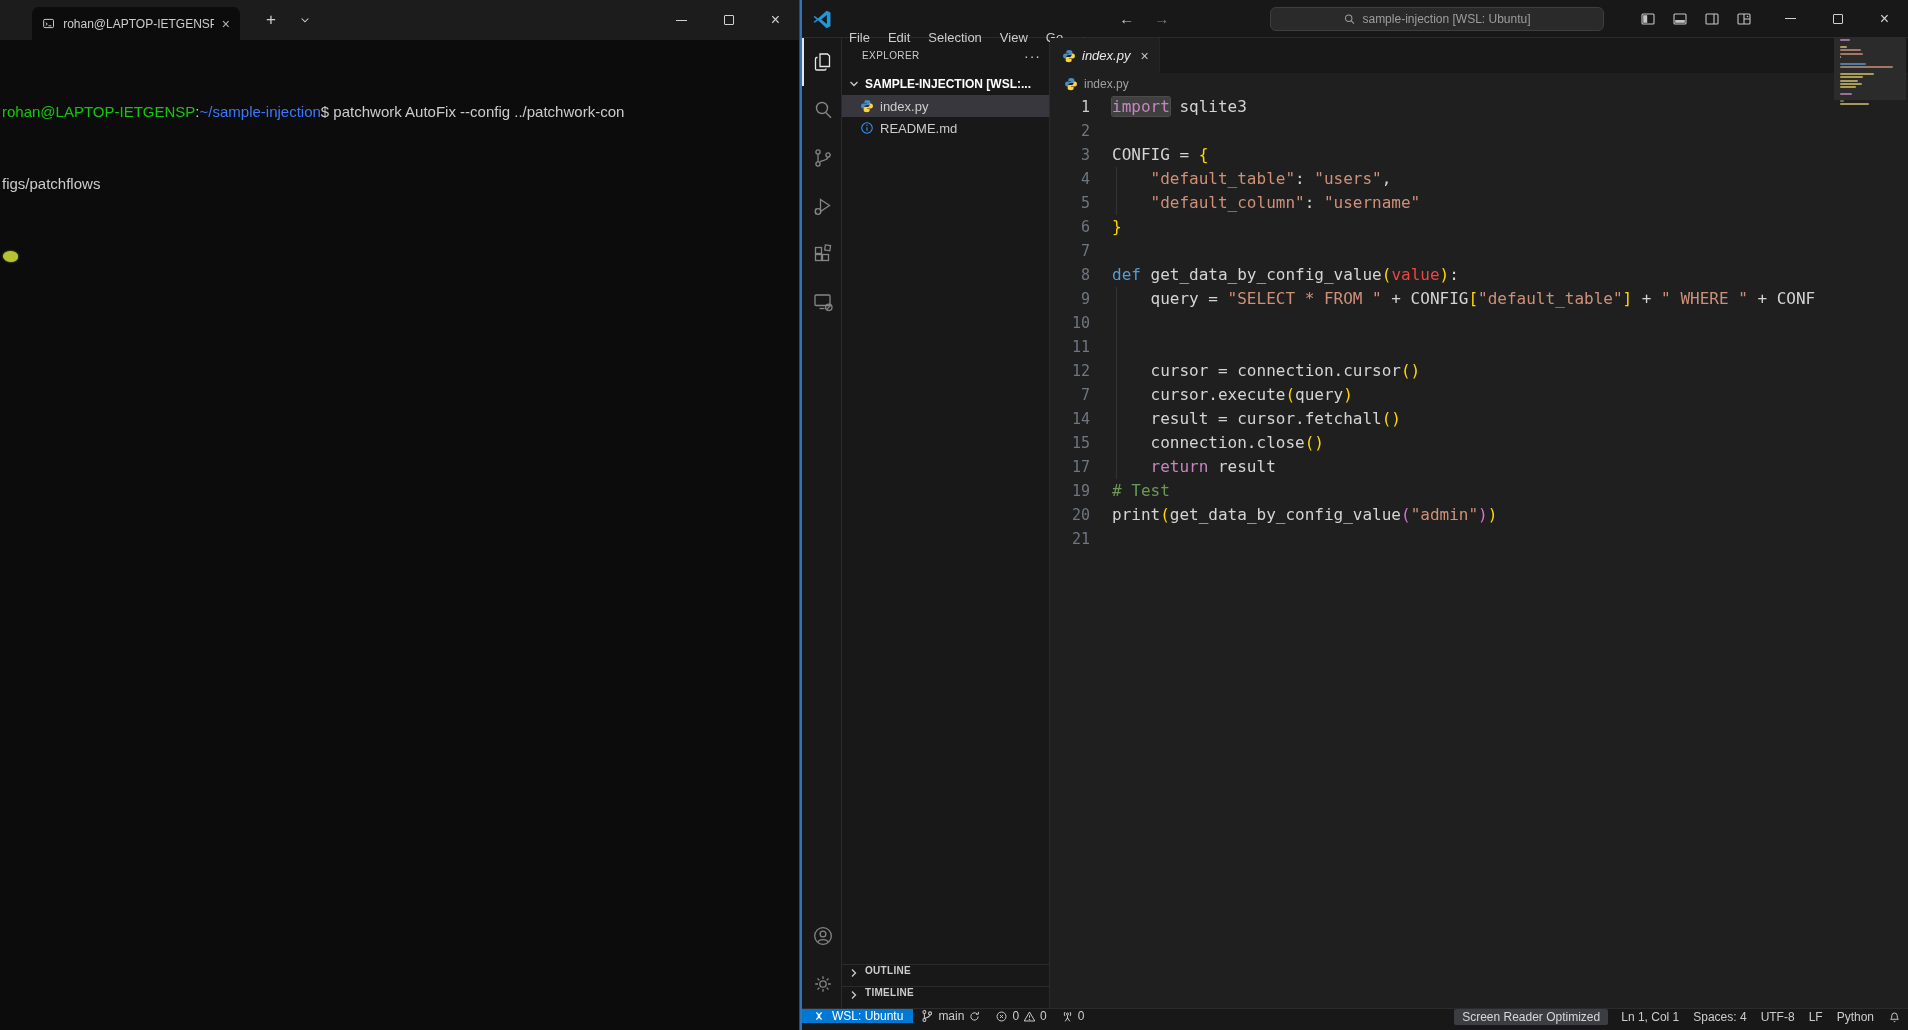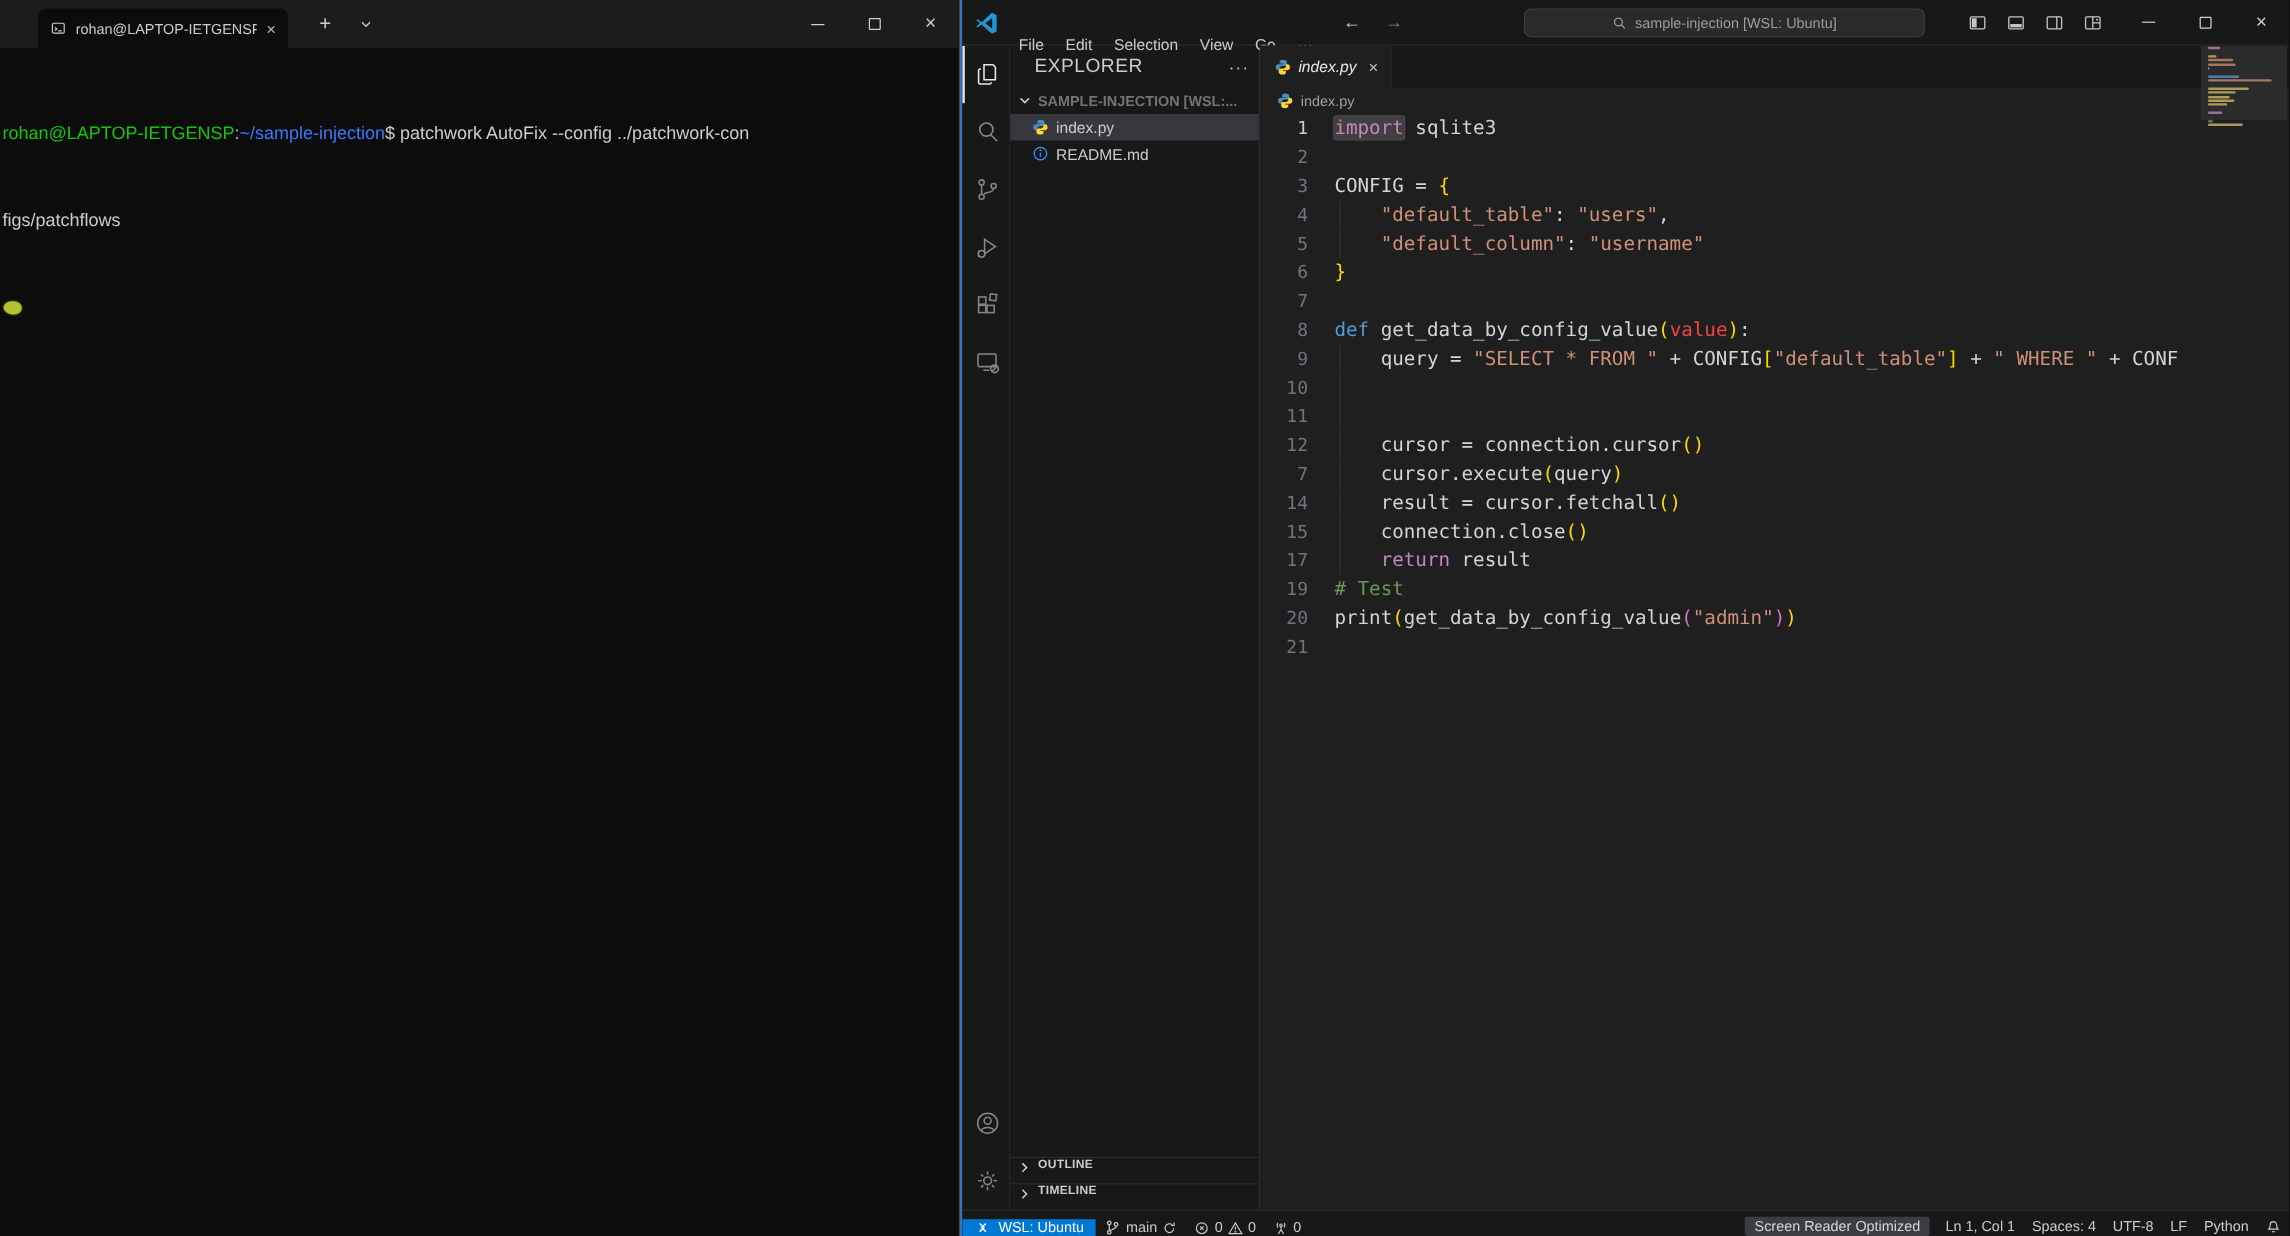--- a/index.html
+++ b/index.html
@@ -50,23 +50,23 @@
 
   
   .activitybar { width:40px; background:#181818; border-right:1px solid #2b2b2b; display:flex; flex-direction:column; }
   .ab-item { height:48px; display:flex; align-items:center; justify-content:center; color:#868686; border-left:2px solid transparent; }
   .ab-item.active { color:#e7e7e7; border-left-color:#e7e7e7; }
   .ab-bottom { margin-top:auto; }
 
   
   .sidebar { width:208px; background:#181818; border-right:1px solid #2b2b2b; display:flex; flex-direction:column; font-size:13px; }
   .sb-header { height:35px; display:flex; align-items:center; padding:0 8px 0 20px; color:#cccccc; }
-  .sb-title { font-size:16px; letter-spacing:0.4px; }
+  .sb-title { font-size:10px; letter-spacing:0.4px; }
   .sb-more { margin-left:auto; color:#cccccc; font-size:14px; letter-spacing:1px; }
-  .sb-folder { height:22px; display:flex; align-items:center; gap:3px; padding-left:4px; color:#737373; font-weight:bold; font-size:12px; white-space:nowrap; overflow:hidden; }
+  .sb-folder { height:22px; display:flex; align-items:center; gap:3px; padding-left:4px; color:#ffffff; font-weight:bold; font-size:12px; white-space:nowrap; overflow:hidden; }
   .sb-file { height:22px; display:flex; align-items:center; gap:6px; padding-left:18px; color:#cccccc; }
   .sb-file.selected { background:#37373d; }
   .sb-spacer { flex:1 1 auto; }
   .sb-section { height:22px; display:flex; align-items:flex-start; gap:3px; padding-left:4px; color:#cccccc; font-weight:bold; font-size:10px; border-top:1px solid #2b2b2b; letter-spacing:0.3px; }
   .chev { color:#cccccc; display:flex; }
 
   
   .editor { position:relative; flex:1 1 auto; background:#1f1f1f; overflow:hidden; display:flex; flex-direction:column; }
   .tabbar { height:35px; background:#181818; display:flex; align-items:stretch; flex:0 0 auto; }
   .tab { background:#1f1f1f; display:flex; align-items:center; gap:6px; padding:0 10px 0 12px; border-right:1px solid #252525; }
@@ -82,21 +82,21 @@
   .line-content { margin-left:22px; color:#d4d4d4; }
   .indent-guide { position:absolute; left:66px; top:0; width:1px; height:24px; background:#333333; }
   .tk-kw{color:#c586c0} .tk-def{color:#569cd6} .tk-str{color:#ce9178} .tk-b1{color:#ffd700}
   .tk-b2{color:#da70d6} .tk-param{color:#ef4444} .tk-cm{color:#6a9955} .tk-pl{color:#d4d4d4}
   .tk-hl{background:rgba(110,110,110,0.42); box-shadow:0 0 0 1px rgba(160,160,160,0.35); border-radius:2px;}
   .minimap { position:absolute; top:0; right:2px; width:72px; height:100%; background:#1f1f1f; }
   .minimap-slider { position:absolute; top:0; left:0; width:100%; height:62px; background:rgba(255,255,255,0.055); }
   .mm-line { height:2px; margin:1px 4px 1.4px 6px; border-radius:1px; opacity:0.75; }
 
   
-  .statusbar { height:22px; background:#181818; border-top:1px solid #2b2b2b; display:flex; align-items:flex-end; font-size:12px; color:#cccccc; flex:0 0 auto; }
+  .statusbar { height:22px; background:#181818; border-top:1px solid #2b2b2b; display:flex; align-items:flex-start; font-size:12px; color:#cccccc; flex:0 0 auto; }
   .st-item { display:flex; align-items:center; gap:4px; padding:0 7px; white-space:nowrap; }
   .st-remote { background:#0078d4; color:#ffffff; padding:0 10px; gap:6px; }
   .st-right { margin-left:auto; display:flex; align-items:stretch; }
   .st-badge { background:#3a3d41; color:#d7d7d7; align-self:center; padding:1px 8px; border-radius:2px; margin-right:6px; }
   svg { display:block; }
 </style>
 </head>
 <body>
 
 <div class="screen">

